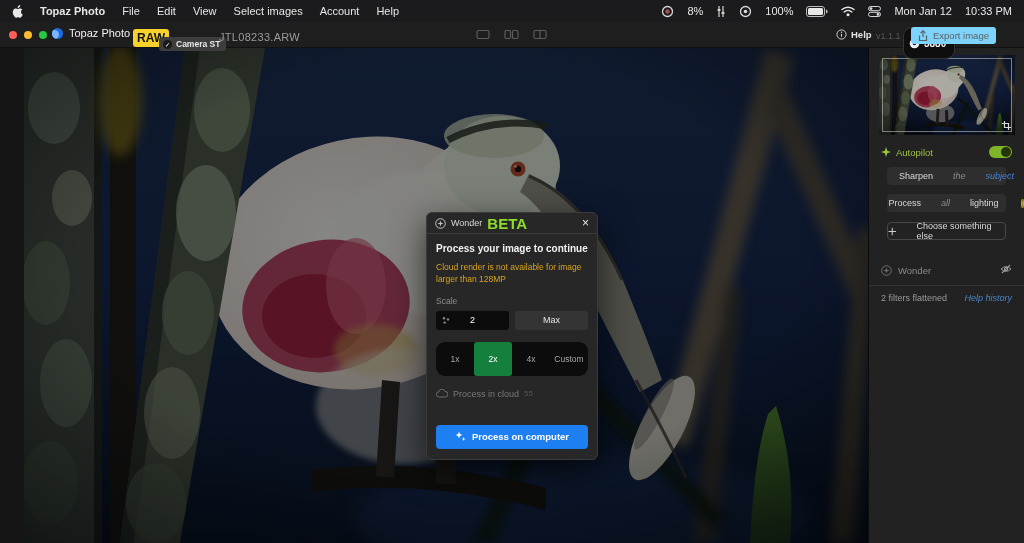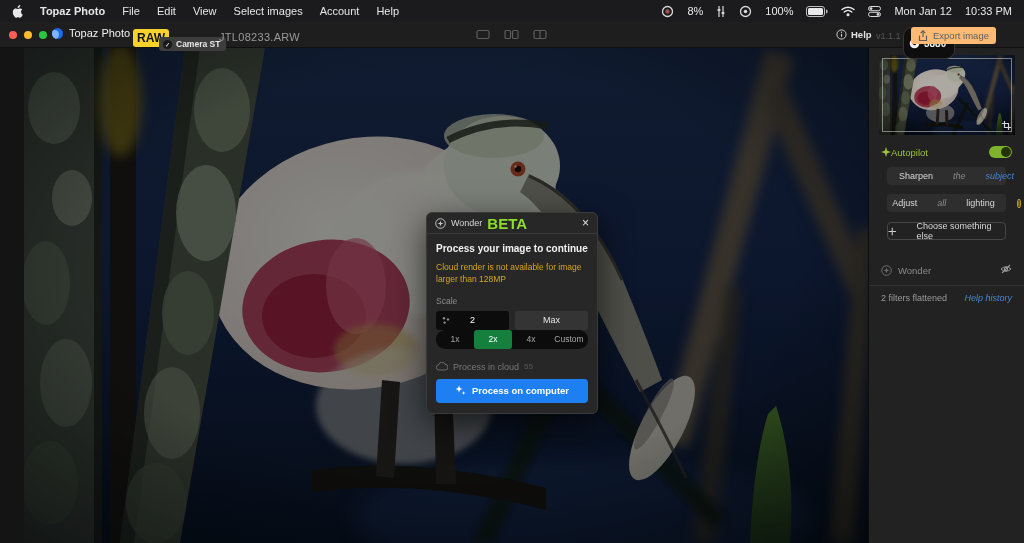--- a/index.html
+++ b/index.html
@@ -34,35 +34,35 @@
   .logo-circle::after { content:""; position:absolute; left:-2px; top:2px; width:9px; height:9px; border-radius:50%; background:#7db6ff; }
   .badge-raw { position:absolute; left:133px; top:7px; background:#f7d22c; color:#111; font-size:12px; font-weight:bold; padding:2px 4px; border-radius:3px; }
   .badge-cam { position:absolute; left:159px; top:15px; background:#3d3d3d; color:#e8e8e8; font-size:8.5px; font-weight:bold; padding:2px 6px 2px 4px; border-radius:3px; display:flex; align-items:center; gap:4px; }
   .cam-dot { width:9px; height:9px; border-radius:50%; background:#181818; display:inline-flex; align-items:center; justify-content:center; color:#cfcfcf; font-size:6px; }
   .tb-file { position:absolute; left:219px; top:9px; font-size:11px; color:#9a9a9a; letter-spacing:.3px; }
   .viewmodes { position:absolute; left:476px; top:6px; display:flex; gap:14px; }
   .viewmodes svg { display:block; }
   .tb-help { position:absolute; left:836px; top:7px; display:flex; align-items:center; gap:4px; font-size:9.5px; color:#e2e2e2; font-weight:bold; }
   .tb-version { position:absolute; left:876px; top:9px; font-size:9px; color:#585858; }
   .credits-pill { position:absolute; left:903px; top:5px; height:32px; background:#0e0e0e; border:1px solid #333; border-radius:9px; display:flex; align-items:center; gap:4px; padding:0 8px 0 5px; font-size:10px; font-weight:bold; color:#f2f2f2; }
-  .export-btn { position:absolute; left:911px; top:5px; height:17px; display:flex; align-items:center; gap:5px; padding:0 7px; border-radius:3px; background:#fdba74; color:#5f5f5f; font-size:9.5px; }
+  .export-btn { position:absolute; left:911px; top:5px; height:17px; display:flex; align-items:center; gap:5px; padding:0 7px; border-radius:3px; background:#7dd3fc; color:#5f5f5f; font-size:9.5px; }
   
   .canvas { position:absolute; top:48px; left:0; width:868px; bottom:0; background:#141414; }
   .photo-wrap { position:absolute; left:24px; top:0; width:844px; height:495px; }
   .photo-wrap svg { display:block; width:844px; height:495px; }
   .photo-dim { position:absolute; inset:0; background:rgba(3,6,11,.45); }
   
   .sidebar { position:absolute; top:48px; left:868px; right:0; bottom:0; background:#222222; border-left:1px solid #0c0c0c; font-size:9px; }
   .thumb { position:relative; margin:7px 10px 0; width:136px; height:80px; background:#05070c; overflow:hidden; }
   .thumb svg.art { display:block; width:136px; height:80px; }
   .thumb .tdim { position:absolute; inset:0; background:rgba(0,0,0,.28); }
   .thumb .vp { position:absolute; inset:3px; border:1px solid rgba(210,210,210,.55); }
   .thumb .cropglyph { position:absolute; right:4px; bottom:3px; color:#d8d8d8; }
   .auto-row { display:flex; align-items:center; margin:11px 12px 0; }
-  .auto-label { color:#9dc43b; font-size:9.5px; }
+  .auto-label { color:#9dc43b; font-size:9.5px; margin-left:5px; }
   .toggle { margin-left:auto; width:23px; height:12px; border-radius:7px; background:#7fb32a; position:relative; }
   .toggle .knob { position:absolute; right:1px; top:1px; width:10px; height:10px; border-radius:50%; background:#24330a; }
   .intro { margin:14px 8px 0; text-align:center; color:#cccccc; line-height:1.35; }
   .sugg { margin:9px 18px 0; height:18px; background:#2e2e2e; border-radius:4px; display:flex; align-items:center; justify-content:center; gap:20px; color:#d8d8d8; }
   .sugg.outline { background:transparent; border:1px solid #474747; margin-top:10px; }
   .dimword { color:#8a8a8a; font-style:italic; }
   .bluword { color:#4a7fd0; font-style:italic; }
   .info-i { width:9px; height:9px; border-radius:50%; border:1px solid #c9a227; color:#c9a227; font-size:6.5px; display:inline-flex; align-items:center; justify-content:center; font-weight:bold; margin-left:2px; }
   .wonder-row { display:flex; align-items:center; gap:6px; margin:24px 12px 0; color:#8b8b8b; font-size:9.5px; }
   .wonder-row .eyeoff { margin-left:auto; }
@@ -81,26 +81,26 @@
   .dlg-close { margin-left:auto; color:#e6e6e6; font-size:12px; line-height:1; cursor:default; }
   .dlg-body { padding:9px 9px 10px; }
   .dlg-title { font-size:10px; font-weight:bold; color:#f1f1f1; }
   .dlg-text { margin-top:6px; color:#a0a0a0; line-height:1.4; }
   .dlg-warn { margin-top:8px; color:#d8a31f; line-height:1.4; }
   .dlg-scale { margin-top:10px; color:#8d8d8d; }
   .scale-row { margin-top:5px; display:flex; gap:6px; height:19px; }
   .scale-btn { flex:1; background:#0c0c0c; border-radius:3px; position:relative; display:flex; align-items:center; justify-content:center; color:#fff; font-size:9px; }
   .scale-btn .lico { position:absolute; left:6px; top:5px; }
   .max-btn { flex:1; background:#343434; border-radius:3px; display:flex; align-items:center; justify-content:center; color:#e4e4e4; font-size:9px; }
-  .seg-row { margin-top:0; height:19px; background:#0c0c0c; border-radius:9px; display:flex; }
+  .seg-row { margin-top:12px; height:34px; background:#0c0c0c; border-radius:9px; display:flex; }
   .seg { flex:1; display:flex; align-items:center; justify-content:center; color:#a6a6a6; border-radius:3px; }
   .seg.sel { background:#15803d; color:#fff; }
   .cloud-row { margin-top:13px; display:flex; align-items:center; gap:5px; color:#787878; font-size:9px; }
   .cloud-credits { color:#565656; font-size:8px; }
-  .compute-btn { margin-top:7px; height:24px; background:#1e7ff2; border-radius:4px; display:flex; align-items:center; justify-content:center; gap:6px; color:#fff; font-weight:bold; font-size:9.5px; }
+  .compute-btn { margin-top:26px; height:24px; background:#1e7ff2; border-radius:4px; display:flex; align-items:center; justify-content:center; gap:6px; color:#fff; font-weight:bold; font-size:9.5px; }
   .hidden-defs { position:absolute; width:0; height:0; overflow:hidden; }
 </style>
 </head>
 <body>
 
 <svg class="hidden-defs" aria-hidden="true">
   <defs>
     <linearGradient id="bgNavy" x1="0" y1="0" x2="0" y2="1">
       <stop offset="0" stop-color="#1c2d50"></stop>
         <stop offset=".45" stop-color="#152449"></stop>
@@ -360,21 +360,21 @@
       <span>Sharpen</span>
       <span class="dimword">the</span>
       <span class="bluword">subject</span>
     </div>
 
     <div class="sugg">
       <svg width="10" height="10" viewBox="0 0 10 10">
           <circle cx="5" cy="4.4" r="2" fill="none" stroke="#bdbdbd" stroke-width="1"></circle>
           <path d="M5 .4v1.2M5 7.2v1.2M1.2 4.4h1.2M7.6 4.4h1.2M2.3 1.7l.9.9M6.8 6.2l.9.9M7.7 1.7l-.9.9M3.2 6.2l-.9.9" stroke="#bdbdbd" stroke-width=".9"></path>
         </svg>
-      <span>Adjust</span>
+      <span>Process</span>
       <span class="dimword">all</span>
       <span>lighting</span>
       <span class="info-i">i</span>
     </div>
 
     <div class="sugg outline">
       <svg width="9" height="9" viewBox="0 0 9 9">
           <path d="M4.5 0.5v8M0.5 4.5h8" stroke="#cfcfcf" stroke-width="1.1"></path>
         </svg>
       <span>Choose something else</span>

